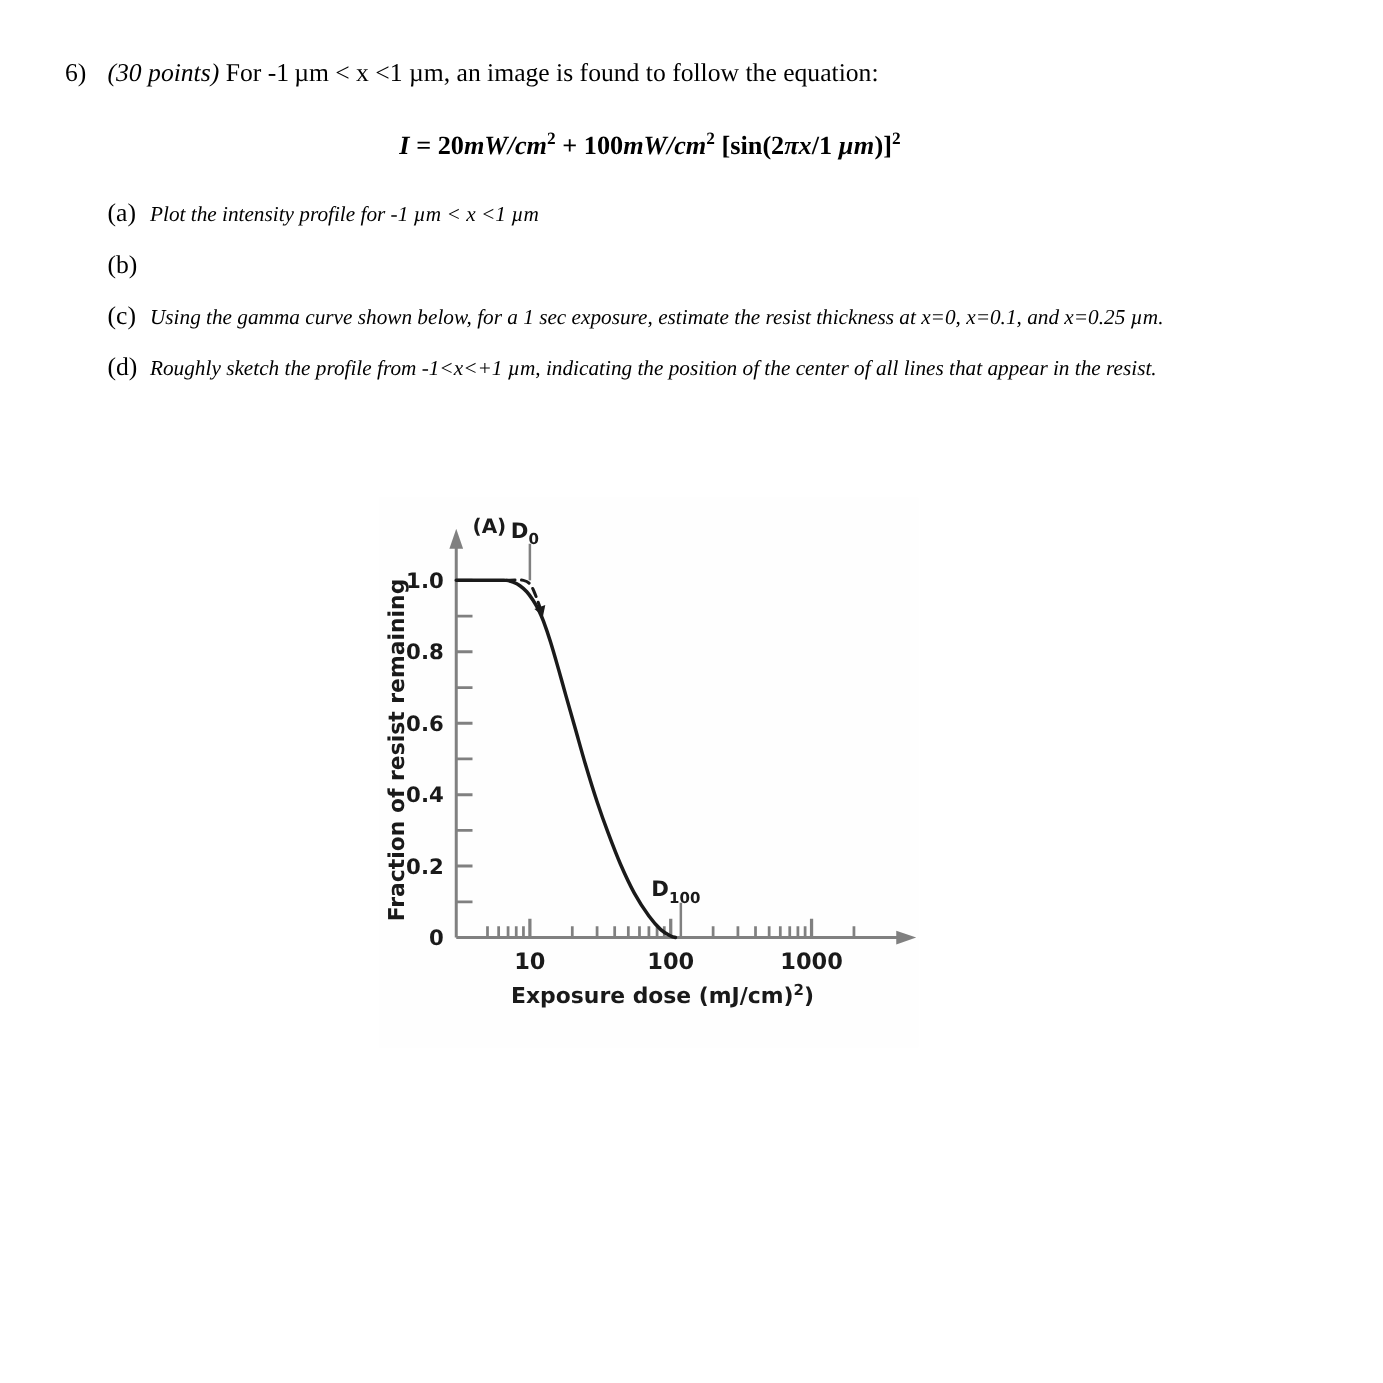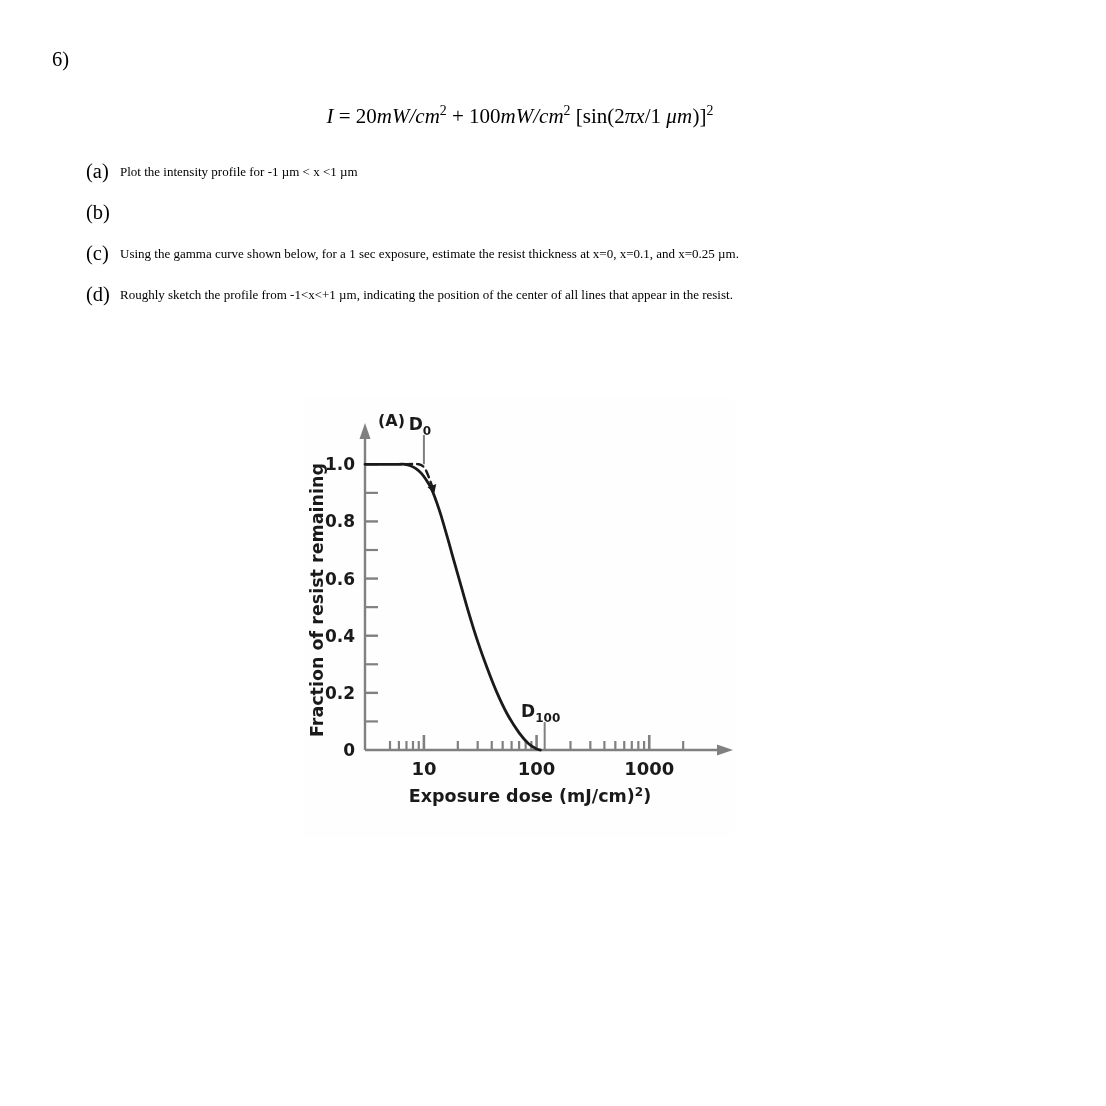--- a/index.html
+++ b/index.html
@@ -47,20 +47,21 @@
 
   .equation {
     position: absolute;
     left: 0;
     top: 99px;
     width: 1040px;
     text-align: center;
     font-size: 21px;
     line-height: 34px;
     font-family: "Liberation Serif", serif;
+    font-weight: bold;
   }
   .eq-i { font-style: italic; }
   .eq-u { font-style: italic; letter-spacing: .3px; }
   sup { font-size: .66em; vertical-align: super; line-height: 0; }
 
   
   .items {
     position: absolute;
     left: 86px;
     top: 157px;
@@ -71,22 +72,23 @@
     align-items: flex-start;
     margin-bottom: 12px;
   }
   .item-label {
     width: 34px;
     flex: none;
     font-size: 20.5px;
     line-height: 29px;
   }
   .item-text {
-    font-size: 13px;
+    font-size: 17px;
     line-height: 29px;
+    font-style: italic;
   }
 
   
   .figure {
     position: absolute;
     left: 303px;
     top: 398px;
     width: 432px;
     height: 440px;
     background: #fefefe;
@@ -102,20 +104,21 @@
     color: #1a1a1a;
   }
 </style>
 </head>
 <body>
 
 <div class="page">
 
   <div class="prob-row">
     <div class="prob-num">6)</div>
+    <div class="prob-stem"><span class="ital">(30 points)</span><span> For -1 µm &lt; x &lt;1 µm, an image is found to follow the equation:</span></div>
   </div>
 
   <div class="equation">
     <span class="eq-i">I</span>
     <span>=</span>
     <span>20</span><span class="eq-i">mW/cm</span><sup>2</sup>
     <span>+</span>
     <span>100</span><span class="eq-i">mW/cm</span><sup>2</sup>
     <span>[</span><span>sin(2</span><span class="eq-i">π</span><span class="eq-i">x</span><span>/1 </span><span class="eq-u">μm</span><span>)</span><span>]</span><sup>2</sup>
   </div>

